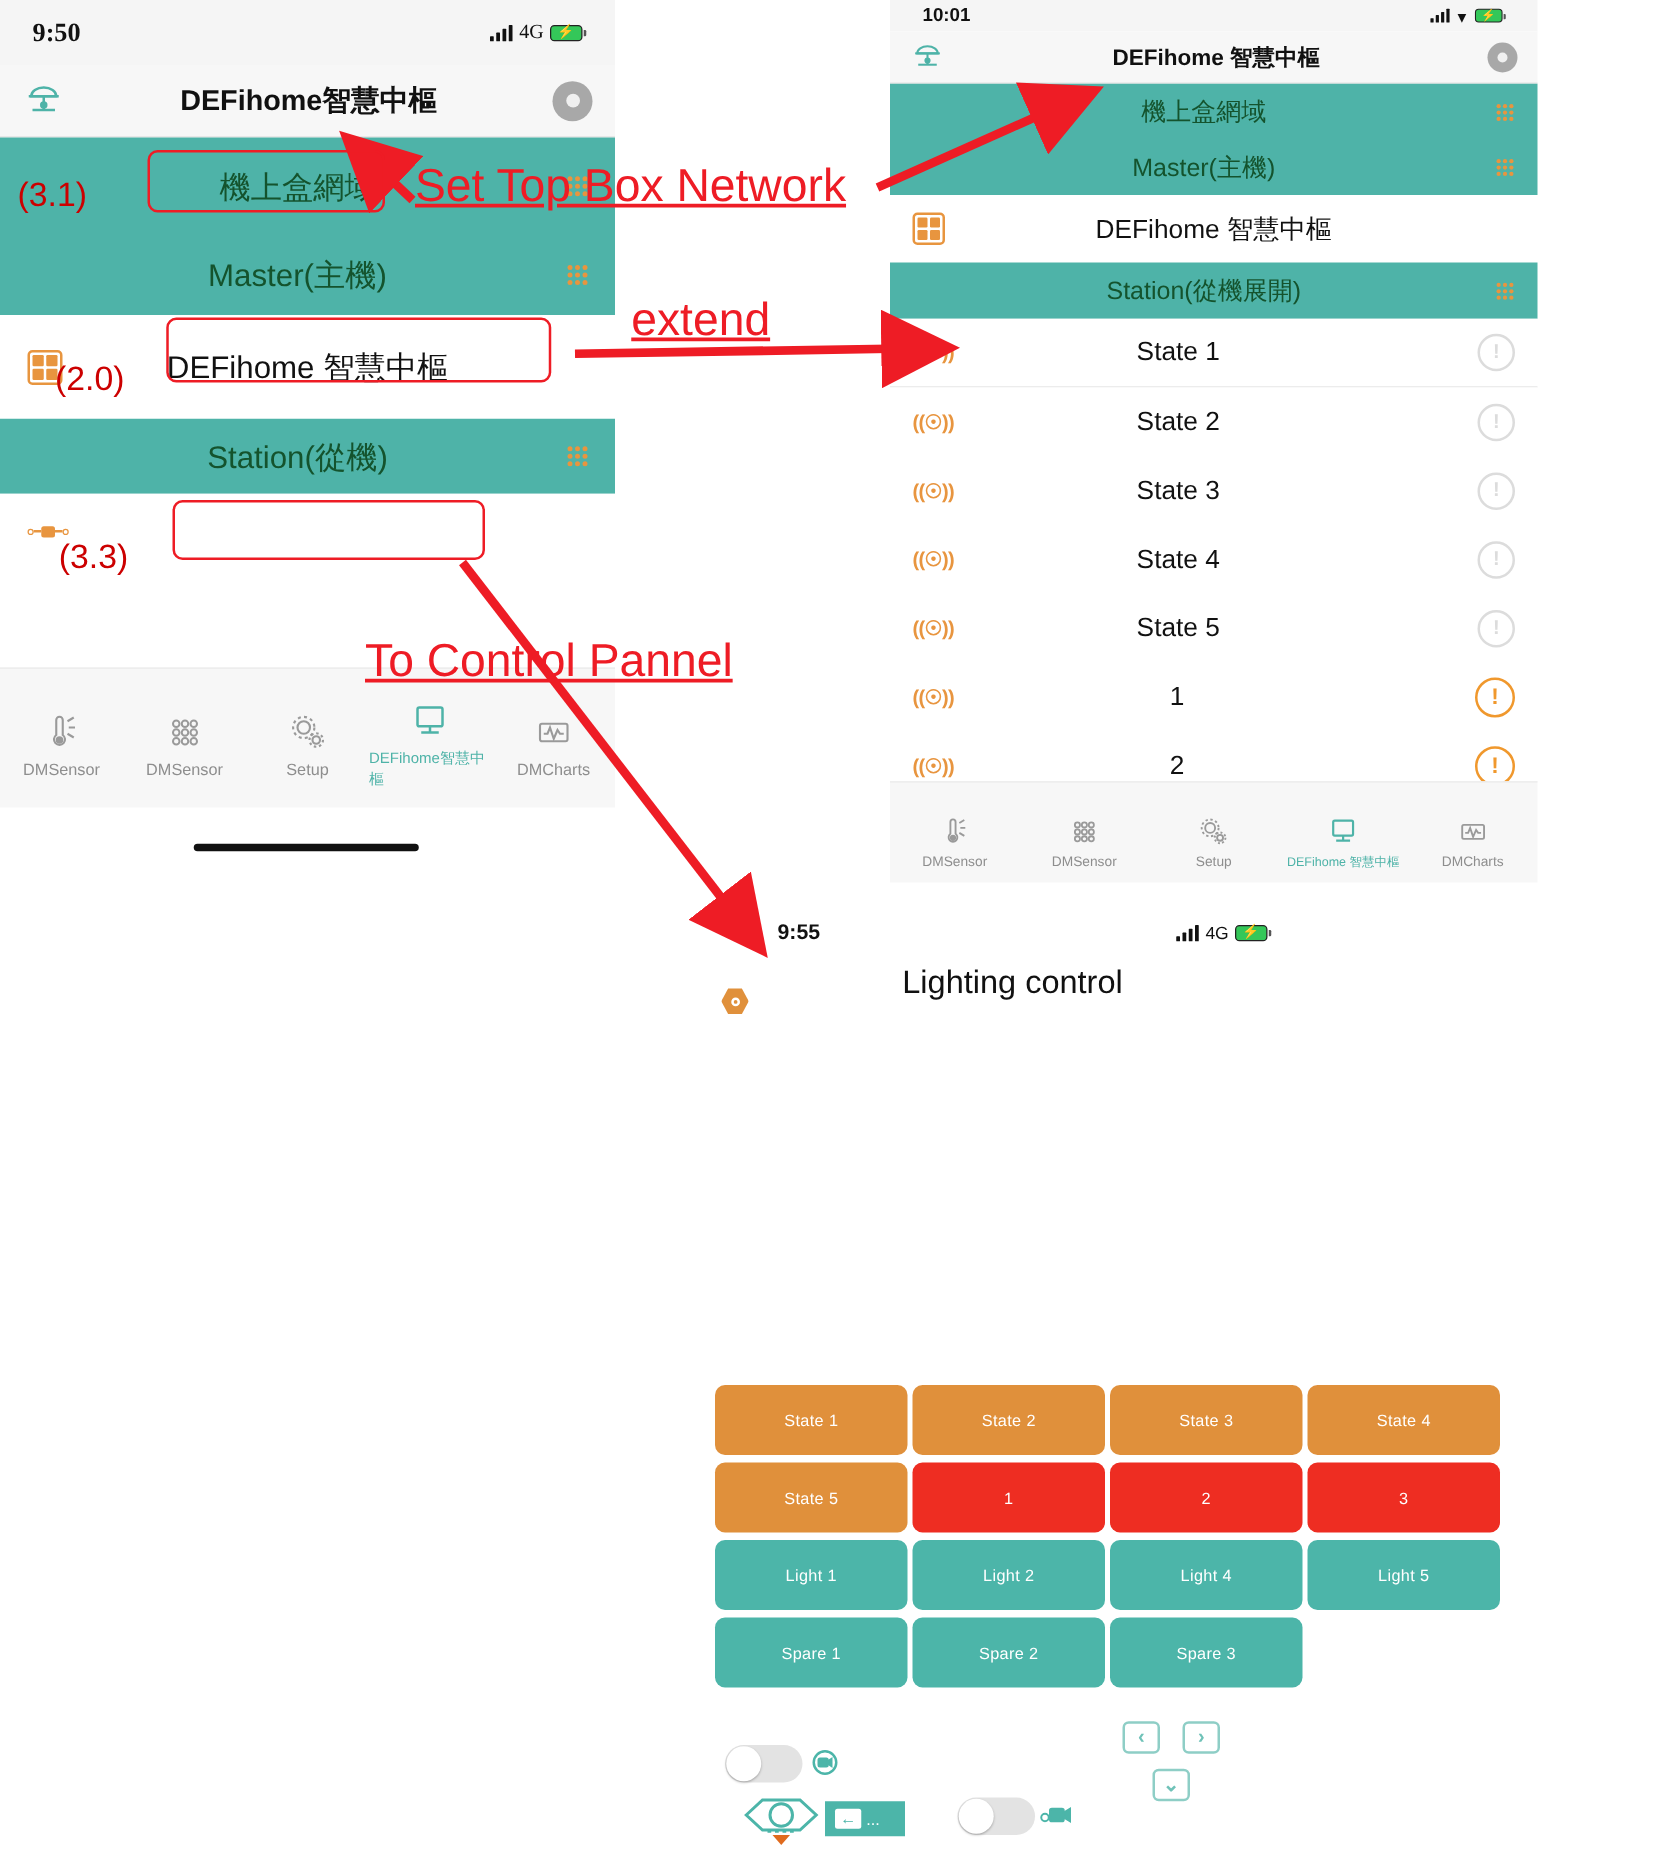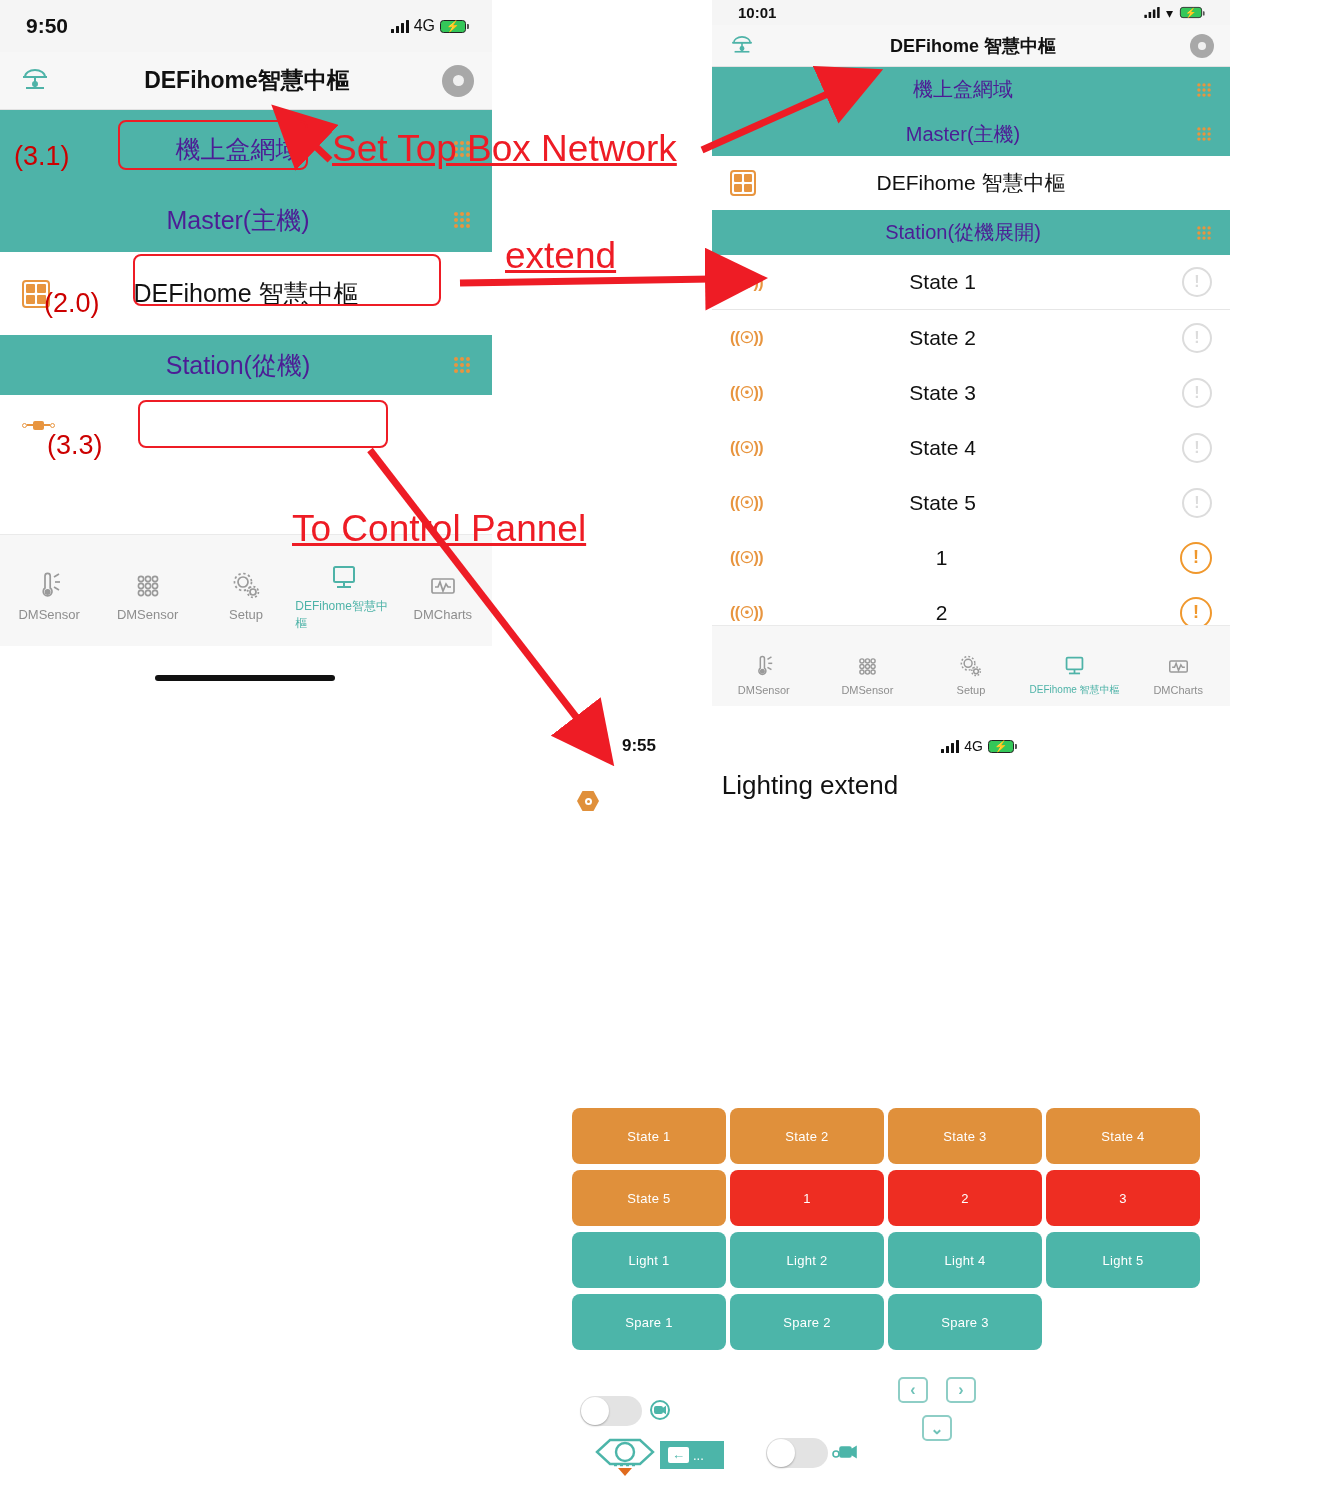--- a/index.html
+++ b/index.html
@@ -47,21 +47,21 @@
   }
   .nav-title { flex: 1; text-align: center; font-weight: bold; color: #111; }
   .nav-right-dot {
     border-radius: 50%; background: #a8a8a8; display:flex;
     align-items:center; justify-content:center;
   }
   .nav-right-dot span { display:block; border-radius:50%; background:#f0f0f0; }
 
   
   .teal-row {
-    background: #4eb3a8; color: #4c1d95; display:flex; align-items:center;
+    background: #4eb3a8; color: #14532d; display:flex; align-items:center;
     position: relative;
   }
   .teal-row .label { flex:1; text-align:center; }
   .dots-grid {
     display:grid; grid-template-columns: repeat(3, 4px); gap: 2px;
   }
   .dots-grid i { width:4px; height:4px; border-radius:50%; background:#e8953f; display:block;}
 
   
   .list-row { display:flex; align-items:center; background:#fff; position:relative; }
@@ -145,21 +145,21 @@
   .hexbtn { width:22px;height:22px;background:#e0903b;
             clip-path:polygon(25% 4%,75% 4%,100% 50%,75% 96%,25% 96%,0 50%);
             display:flex;align-items:center;justify-content:center; }
   .hexbtn i { width:7px;height:7px;border:2px solid #fff;border-radius:50%;display:block; }
 </style>
 </head>
 <body>
 
 <div class="phone" style="left:0; top:0; width:492px; height:691px;">
 
-  <div class="statusbar" style="height:52px; padding:0 26px;">
+  <div class="statusbar" style="height:52px; padding:0 26px;font-family:Liberation Serif, serif;">
     <span class="sb-time" style="font-size:21px;">9:50</span>
     <span class="sb-right">
       <span class="bars">
         <i></i>
           <i></i>
           <i></i>
           <i></i>
       </span>
       <span class="net" style="font-size:16px;">4G</span>
       <span class="batt">
@@ -512,21 +512,21 @@
           <i></i>
           <i></i>
       </span>
       <span class="net" style="font-size:14px;">4G</span>
       <span class="batt">
         <span class="bolt">⚡</span>
       </span>
     </span>
   </div>
 
-  <div style="position:absolute; left:0; top:40px; width:500px; text-align:center; font-size:26px; color:#111;">Lighting extend</div>
+  <div style="position:absolute; left:0; top:40px; width:500px; text-align:center; font-size:26px; color:#111;">Lighting control</div>
 
   <div class="hexbtn" style="position:absolute; left:17px; top:60px;">
       <i></i>
     </div>
 
   <div class="cp-grid" style="left:12px; top:378px;">
     <div class="cp-btn orange">State 1</div>
     <div class="cp-btn orange">State 2</div>
     <div class="cp-btn orange">State 3</div>
     <div class="cp-btn orange">State 4</div>

